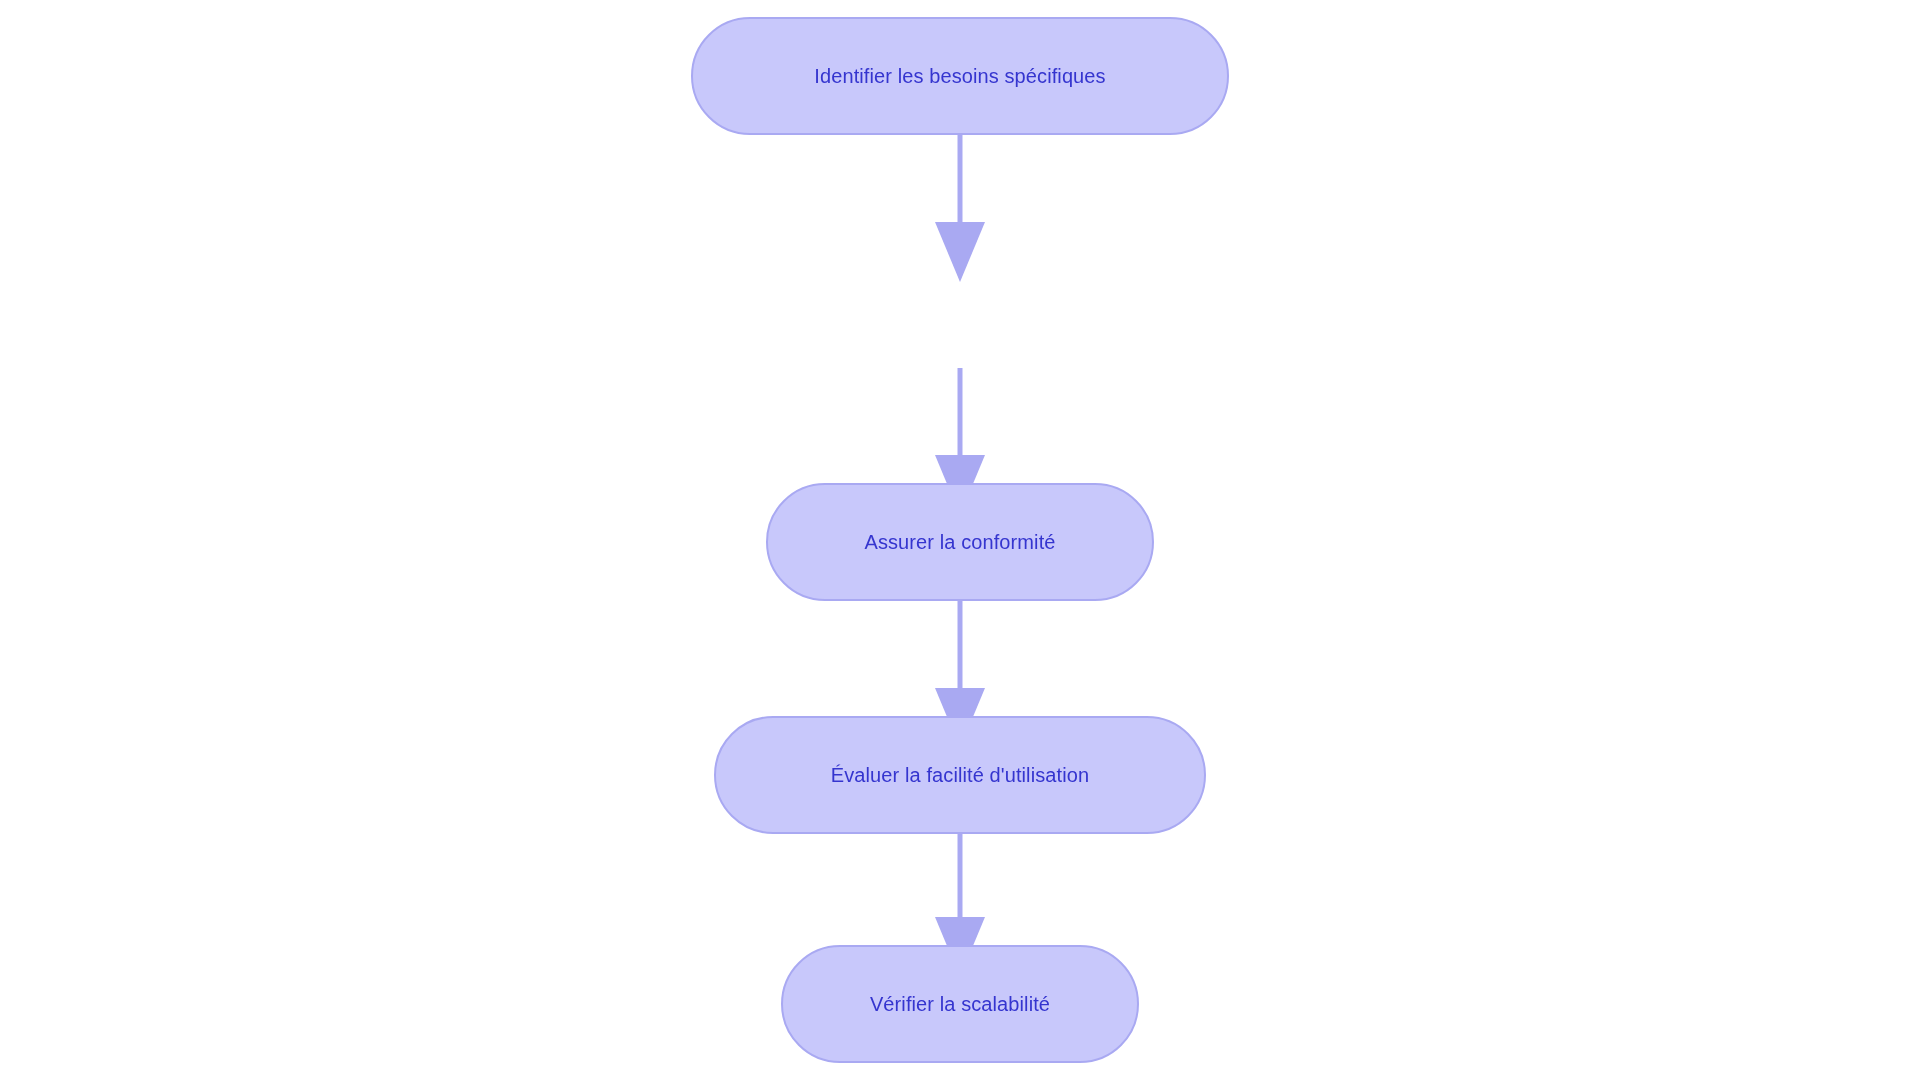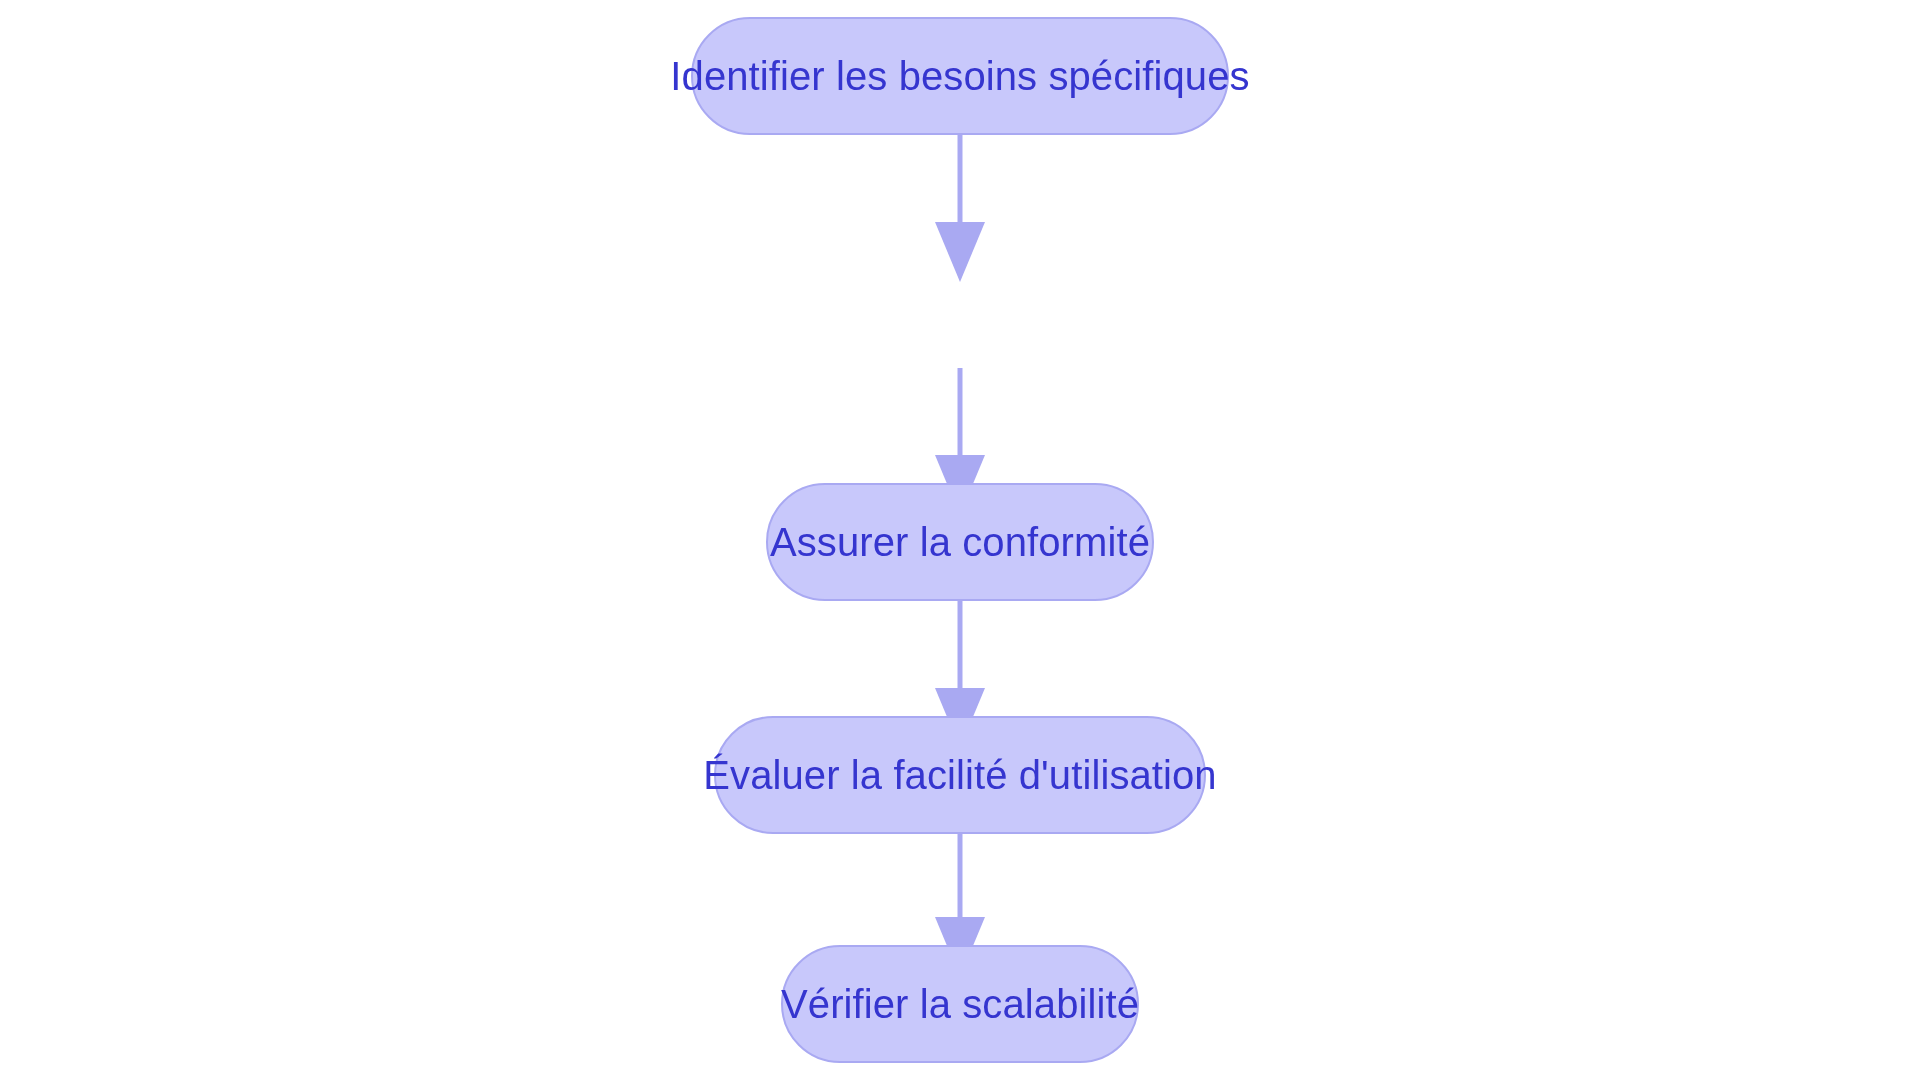--- a/index.html
+++ b/index.html
@@ -42,21 +42,21 @@
     align-items: center;
     justify-content: center;
     background: #c8c8fb;
     border: 2px solid #a9a9f2;
     border-radius: 400px;
     height: 118px;
     transform: translateX(-50%);
   }
   .flow-node .node-label {
     color: #3535cf;
-    font-size: 40px;
+    font-size: 20px;
     font-weight: 400;
     letter-spacing: 0.1px;
     line-height: 1.2;
     white-space: nowrap;
     font-family: "Liberation Sans", sans-serif;
   }
   .n1 { left: 960px; top: 17px;   width: 538px; }
   .n2 { left: 960px; top: 250px;  width: 358px; }
   .n3 { left: 960px; top: 483px;  width: 388px; }
   .n4 { left: 960px; top: 716px;  width: 492px; }

